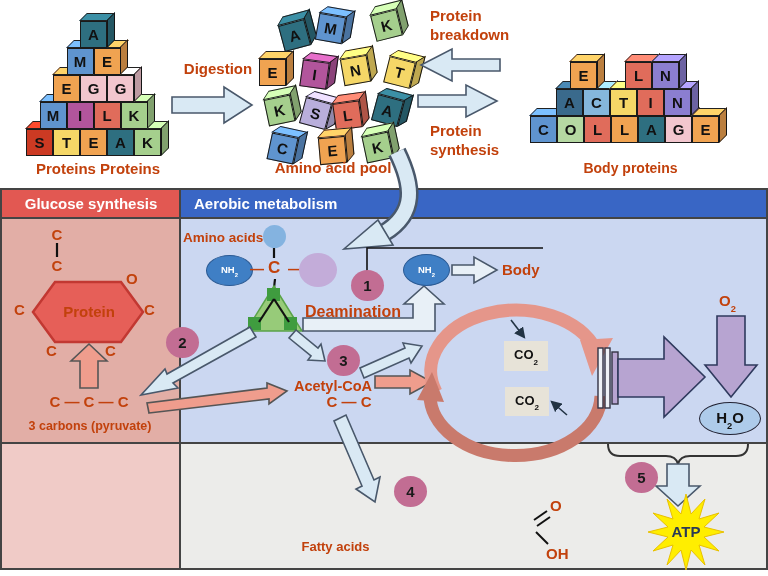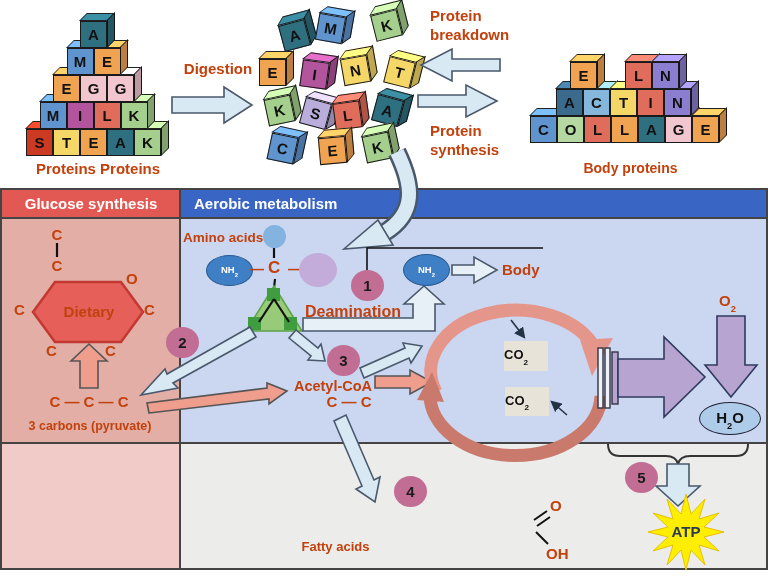--- a/index.html
+++ b/index.html
@@ -49,21 +49,21 @@
   
   .panel{position:absolute;z-index:0;}
   .hdr{position:absolute;z-index:1;color:#fff;font-weight:bold;font-size:15px;line-height:28px;}
   .divider{position:absolute;background:#444;z-index:2;}
   #outer-border{position:absolute;left:0;top:188px;width:764px;height:378px;border:2px solid #444;z-index:4;pointer-events:none;}
   #arrows{position:absolute;left:0;top:0;z-index:5;pointer-events:none;}
   
   .badge{position:absolute;border-radius:50%;display:flex;align-items:center;justify-content:center;
          font-weight:bold;z-index:10;}
   .step{background:#c26d93;color:#1a1a1a;font-size:15px;width:33px;height:31px;}
-  .co2box{position:absolute;background:#e7e3d8;display:flex;align-items:center;justify-content:flex-start;
+  .co2box{position:absolute;background:#e7e3d8;display:flex;align-items:center;justify-content:center;
          font-weight:bold;font-size:13px;z-index:9;}
 </style>
 </head>
 <body>
 
 <div id="stage">
 
   <div class="panel" style="left:2px;top:218px;width:178px;height:225px;background:#e2aea6;"></div>
   <div class="panel" style="left:2px;top:443px;width:178px;height:125px;background:#f0cbc7;"></div>
   <div class="panel" style="left:180px;top:218px;width:586px;height:225px;background:#cbd7f1;"></div>
@@ -113,20 +113,21 @@
       <div class="block" style="background: rgb(245, 215, 103);">N</div>
       <div class="block" style="background: rgb(245, 215, 103);">T</div>
       <div class="block" style="background: rgb(165, 207, 141);">K</div>
       <div class="block" style="background: rgb(185, 174, 219);">S</div>
       <div class="block" style="background: rgb(224, 108, 91);">L</div>
       <div class="block" style="background: rgb(46, 111, 128);">A</div>
       <div class="block" style="background: rgb(95, 148, 207);">C</div>
       <div class="block" style="background: rgb(240, 163, 81);">E</div>
       <div class="block" style="background: rgb(165, 207, 141);">K</div>
     </div>
+  <div class="lbl ctr" style="left:243px;top:159px;width:180px;font-size:15px;">Amino acid pool</div>
 
   <div class="abs stack body-grid" style="left:530px;top:62px;width:200px;">
       <div class="brow">
         <div class="block" style="background: rgb(240, 163, 81);">E</div>
         <div class="block" style="background: rgb(224, 108, 91);">L</div>
         <div class="block" style="background: rgb(139, 126, 208);">N</div>
       </div>
       <div class="brow">
         <div class="block" style="background: rgb(58, 106, 140);">A</div>
         <div class="block" style="background: rgb(133, 183, 220);">C</div>
@@ -215,21 +216,21 @@
 
     <line x1="534" y1="520" x2="547" y2="511" stroke="#111" stroke-width="2"></line>
     <line x1="537" y1="526" x2="550" y2="517" stroke="#111" stroke-width="2"></line>
     <line x1="536" y1="532" x2="548" y2="544" stroke="#111" stroke-width="2"></line>
 
     <polygon fill="#ffee00" stroke="#e8c000" stroke-width="1" points="724,532 704,537 719,551 699,545 705,565 691,550 686,570 681,550 667,565 673,545 653,551 668,537 648,532 668,527 653,513 673,519 667,499 681,514 686,494 691,514 705,499 699,519 719,513 704,527"></polygon>
   </svg>
 
   <div class="lbl ctr" style="left:48px;top:226px;width:18px;font-size:15px;">C</div>
   <div class="lbl ctr" style="left:48px;top:257px;width:18px;font-size:15px;">C</div>
-  <div class="lbl ctr" style="left:50px;top:303px;width:78px;font-size:15px;">Dietary</div>
+  <div class="lbl ctr" style="left:50px;top:303px;width:78px;font-size:15px;">Protein</div>
   <div class="lbl" style="left:126px;top:270px;font-size:15px;">O</div>
   <div class="lbl" style="left:14px;top:301px;font-size:15px;">C</div>
   <div class="lbl" style="left:144px;top:301px;font-size:15px;">C</div>
   <div class="lbl" style="left:46px;top:342px;font-size:15px;">C</div>
   <div class="lbl" style="left:105px;top:342px;font-size:15px;">C</div>
   <div class="lbl ctr" style="left:36px;top:393px;width:106px;font-size:15px;">C — C — C</div>
   <div class="lbl ctr" style="left:6px;top:419px;width:168px;font-size:12.5px;">3 carbons (pyruvate)</div>
 
   <div class="lbl" style="left:183px;top:230px;font-size:13.5px;">Amino acids</div>
   <div class="badge" style="left:263px;top:225px;width:23px;height:23px;background:#84b3e0;"></div>

